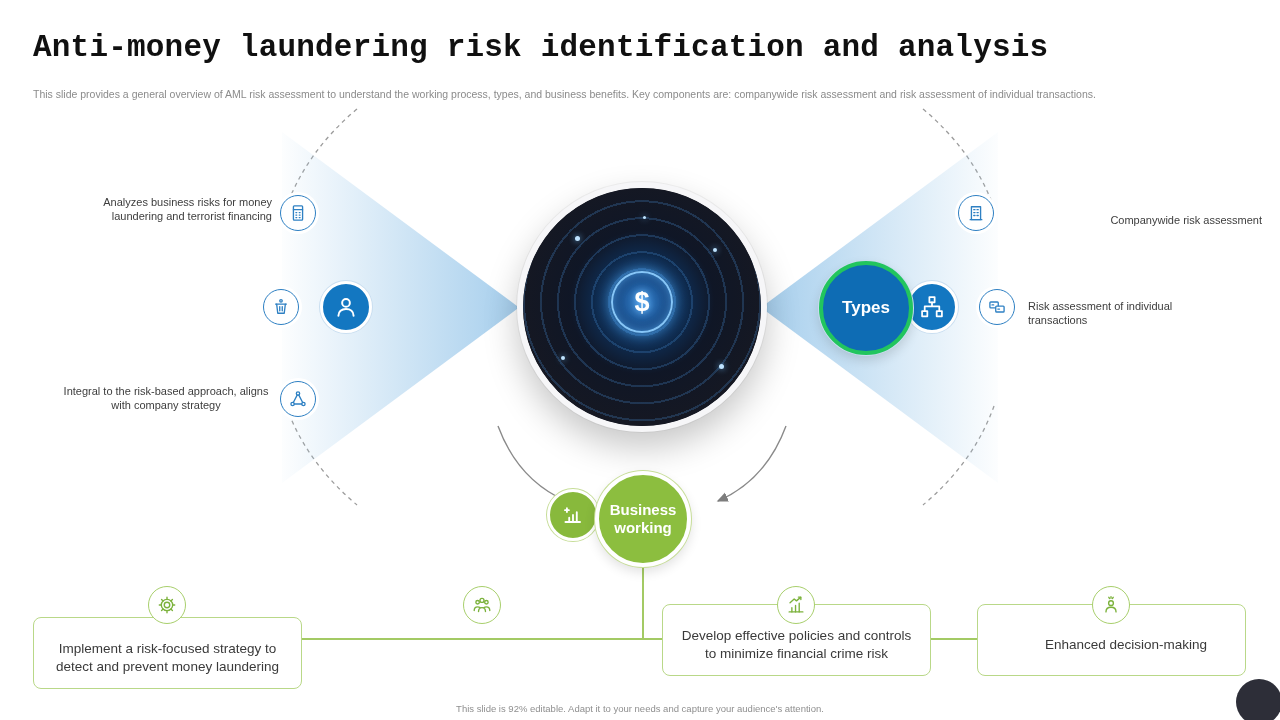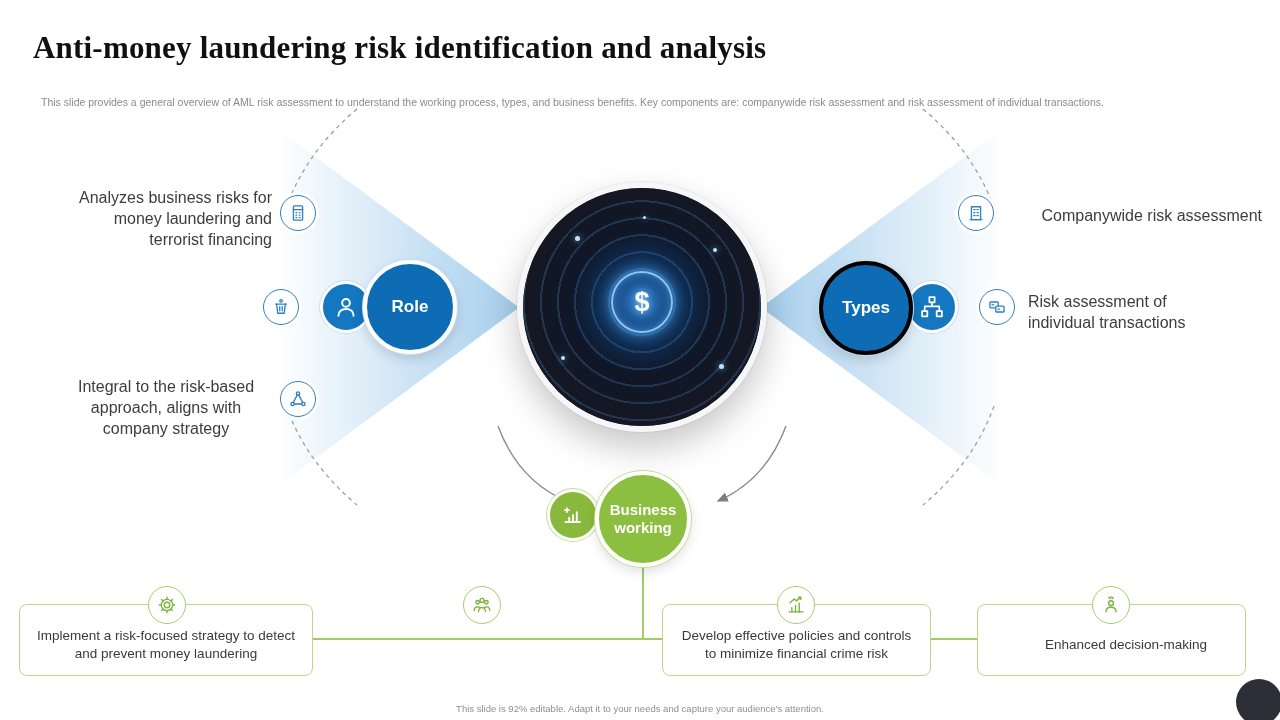--- a/index.html
+++ b/index.html
@@ -1,22 +1,22 @@
 <!DOCTYPE html>
 <html><head>
 <meta charset="utf-8">
 <style>
   html,body{margin:0;padding:0;width:1280px;height:720px;overflow:hidden;background:#fff;}
   .slide{position:relative;width:1280px;height:720px;background:#fff;overflow:hidden;
          font-family:"Liberation Sans","DejaVu Sans",sans-serif;}
 
   .title{position:absolute;left:33px;top:30px;margin:0;
-         font-family:Liberation Serif, serif;
+         font-family:Liberation Mono, monospace;
          font-size:31px;font-weight:700;color:#101010;letter-spacing:.2px;}
-  .subtitle{position:absolute;left:33px;top:88px;width:1220px;margin:8px;
+  .subtitle{position:absolute;left:33px;top:88px;width:1220px;margin:0;
             font-size:10.5px;color:#8b8b8b;}
 
   svg.overlay{position:absolute;left:0;top:0;z-index:0;}
 
   .tri{position:absolute;top:132px;width:237px;height:351px;z-index:1;}
   .tri-left{left:282px;background:linear-gradient(to right,rgba(203,227,244,.05),rgba(158,202,235,.92));
             clip-path:polygon(0 0,100% 50%,0 100%);}
   .tri-right{left:761px;background:linear-gradient(to left,rgba(203,227,244,.05),rgba(158,202,235,.92));
              clip-path:polygon(100% 0,0 50%,100% 100%);}
 
@@ -38,53 +38,53 @@
   .s1{left:52px;top:48px;width:5px;height:5px;}
   .s2{left:190px;top:60px;width:4px;height:4px;}
   .s3{left:38px;top:168px;width:4px;height:4px;}
   .s4{left:196px;top:176px;width:5px;height:5px;}
   .s5{left:120px;top:28px;width:3px;height:3px;}
 
   .hub{position:absolute;border-radius:50%;display:flex;align-items:center;justify-content:center;
        color:#fff;font-weight:700;z-index:3;text-align:center;box-sizing:border-box;}
   .role-hub{left:363px;top:260px;width:94px;height:94px;background:#0e6cb4;border:4px solid #fff;
             box-shadow:0 0 0 1px #c9def0,0 5px 12px rgba(0,0,0,.14);font-size:17px;}
-  .types-hub{left:819px;top:261px;width:94px;height:94px;background:#0e6cb4;border:4px solid #000000;
+  .types-hub{left:819px;top:261px;width:94px;height:94px;background:#0e6cb4;border:4px solid #22c55e;
              box-shadow:0 0 0 1px #c9def0,0 5px 12px rgba(0,0,0,.14);font-size:17px;}
   .benefits-hub{left:595px;top:471px;width:96px;height:96px;background:#8cbe3f;border:4px solid #fff;
                 box-shadow:0 0 0 1px #c6dd97,0 5px 12px rgba(0,0,0,.12);font-size:15px;line-height:1.2;}
   .benefits-hub span{display:block;width:72px;}
 
   .mini-hub{position:absolute;width:52px;height:52px;border-radius:50%;display:flex;align-items:center;
             justify-content:center;color:#fff;z-index:2;box-sizing:border-box;border:3px solid #fff;}
   .role-mini,.types-mini{background:#1377c1;box-shadow:0 0 0 1px #c9def0;}
   .role-mini{left:320px;top:281px;}
   .types-mini{left:906px;top:281px;}
   .benefits-mini{left:547px;top:489px;background:#88b93c;box-shadow:0 0 0 1px #c6dd97;}
 
   .item-icon{position:absolute;width:36px;height:36px;border-radius:50%;background:#fff;
              border:1.5px solid #2e80c3;color:#2e80c3;display:flex;align-items:center;
              justify-content:center;z-index:3;box-sizing:border-box;box-shadow:0 0 0 3px #fff;}
   .li1{left:280px;top:195px;} .li2{left:263px;top:289px;} .li3{left:280px;top:381px;}
   .ri1{left:958px;top:195px;} .ri2{left:979px;top:289px;}
 
-  .item-text{position:absolute;font-size:16px;color:#3d3d3d;line-height:1.3;z-index:3;}
+  .item-text{position:absolute;font-size:11px;color:#3d3d3d;line-height:1.3;z-index:3;margin-top:7px;}
   .lt1{left:60px;top:188px;width:212px;text-align:right;}
   .lt2{left:22px;top:291px;width:236px;text-align:right;}
   .lt3{left:60px;top:377px;width:212px;text-align:center;}
   .rt1{left:1012px;top:206px;width:250px;text-align:right;}
   .rt2{left:1028px;top:292px;width:200px;text-align:left;}
 
   .v-line{position:absolute;left:642px;top:566px;width:2px;height:73px;background:#a3ca64;z-index:0;}
   .h-line{position:absolute;left:167px;top:638px;width:945px;height:2px;background:#a3ca64;z-index:0;}
 
   .benefit-box{position:absolute;top:604px;height:72px;background:#fff;border:1px solid #b9d888;
                border-radius:8px;display:flex;align-items:center;justify-content:center;text-align:center;
                font-size:13.5px;color:#3a3a3a;line-height:1.3;padding:16px 12px 6px;box-sizing:border-box;z-index:1;}
-  .b1{left:19px;width:294px;} .b2{left:347px;width:270px;} .b3{left:662px;width:269px;} .b4{left:977px;width:269px;padding-left:41px;}
+  .b1{left:33px;width:269px;margin-top:13px;} .b2{left:347px;width:270px;} .b3{left:662px;width:269px;} .b4{left:977px;width:269px;padding-left:41px;}
 
   .box-icon{position:absolute;top:586px;width:38px;height:38px;border-radius:50%;background:#fff;
             border:1.4px solid #a8cf6c;color:#7cb23c;display:flex;align-items:center;justify-content:center;
             z-index:2;box-sizing:border-box;}
   .bi1{left:148px;} .bi2{left:463px;} .bi3{left:777px;} .bi4{left:1092px;}
 
   .footer{position:absolute;left:0;right:0;top:703px;text-align:center;font-size:9.5px;color:#8f8f8f;}
   .corner-dot{position:absolute;left:1236px;top:679px;width:46px;height:46px;border-radius:50%;
               background:#2d2e38;z-index:4;}
 
@@ -127,23 +127,20 @@
       <span>$</span>
     </div>
   </div>
 
   <div class="mini-hub role-mini">
     <svg class="ic" width="28" height="28" viewBox="0 0 24 24" fill="none" stroke="currentColor" stroke-width="1.7" stroke-linecap="round" stroke-linejoin="round">
       <circle cx="12" cy="8.5" r="3.3"></circle>
       <path d="M5.5 19.5c0-3.6 2.7-5.8 6.5-5.8s6.5 2.2 6.5 5.8"></path>
     </svg>
   </div>
-  <div class="hub role-hub">
-    <span>Role</span>
-  </div>
 
   <div class="item-icon li1">
     <svg class="ic" width="20" height="20" viewBox="0 0 24 24" fill="none" stroke="currentColor" stroke-width="1.6" stroke-linecap="round" stroke-linejoin="round">
       <rect x="6.5" y="3.5" width="11" height="17" rx="1"></rect>
       <line x1="6.5" y1="8" x2="17.5" y2="8"></line>
       <path d="M9.5 11.5h1 M13.5 11.5h1 M9.5 14.5h1 M13.5 14.5h1 M9.5 17.5h1 M13.5 17.5h1"></path>
     </svg>
   </div>
   <div class="item-text lt1">Analyzes business risks for money laundering and terrorist financing</div>
 

